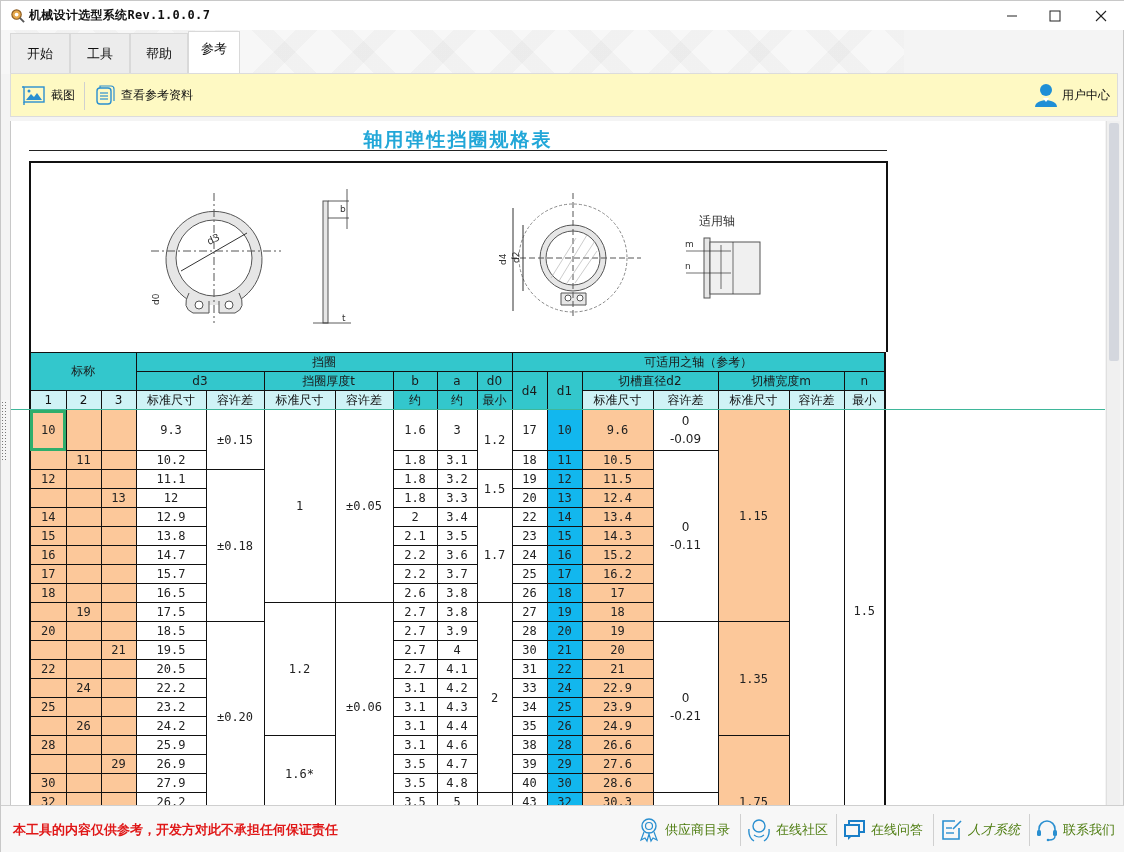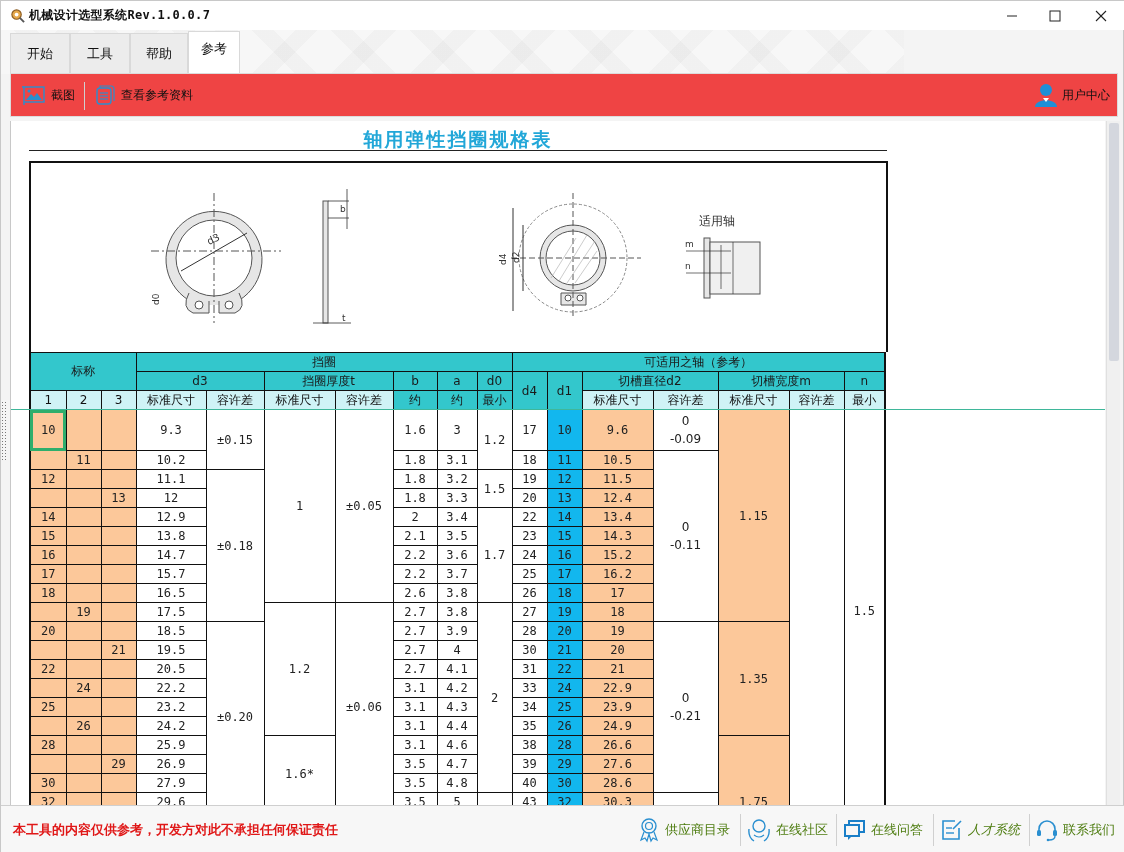--- a/index.html
+++ b/index.html
@@ -9,21 +9,21 @@
   .app-icon { position: absolute; left: 9px; top: 7px; width: 15px; height: 15px; }
   .app-title { position: absolute; left: 28px; top: 6px; font-size: 12px; font-weight: bold; color: #111; letter-spacing: 0.3px; font-family: "DejaVu Sans Mono", monospace; }
   .win-btn { position: absolute; top: 0; width: 46px; height: 29px; display: flex; align-items: center; justify-content: center; color: #222; }
   .tabs-band { position: absolute; left: 0; top: 29px; width: 903px; height: 44px;
      background:
        repeating-linear-gradient(135deg, rgba(0,0,0,0.0) 0 40px, rgba(0,0,0,0.025) 40px 56px),
        repeating-linear-gradient(45deg, rgba(0,0,0,0.0) 0 40px, rgba(0,0,0,0.025) 40px 56px),
        #f7f7f7; }
   .tab { position: absolute; top: 3px; height: 41px; background: #ececec; border: 1px solid #d9d9d9; border-bottom: none; font-size: 13px; color: #111; display: flex; align-items: center; justify-content: center; }
   .tab.active { background: #ffffff; top: 1px; height: 43px; align-items: flex-start; padding-top: 8px; }
-  .toolbar { position: absolute; left: 9px; top: 72px; width: 1108px; height: 44px; background: #ef4444; border: 1px solid #dcdcdc; }
+  .toolbar { position: absolute; left: 9px; top: 72px; width: 1108px; height: 44px; background: #fef9c3; border: 1px solid #dcdcdc; }
   .tb-btn { position: absolute; top: 0; height: 42px; display: flex; align-items: center; font-size: 12px; color: #111; }
   .tb-sep { position: absolute; top: 8px; width: 1px; height: 28px; background: #d0d0d0; }
   .content { position: absolute; left: 9px; top: 120px; width: 1095px; height: 684px; background: #ffffff; border-left: 1px solid #c8c8c8; overflow: hidden; }
   .scroll-track { position: absolute; left: 1105px; top: 120px; width: 14px; height: 684px; background: #f0f0f0; border-left: 1px solid #e0e0e0; }
   .scroll-thumb { position: absolute; left: 2px; top: 2px; width: 10px; height: 238px; background: #d4d7de; border-radius: 2px; }
   .doc-title { position: absolute; left: 18px; top: 6px; width: 858px; text-align: center; font-size: 19px; font-weight: bold; color: #22a7d8; font-family: "DejaVu Serif", serif; letter-spacing: 2px; }
   .title-rule { position: absolute; left: 18px; top: 29px; width: 858px; height: 1px; background: #222; }
   .diagram-box { position: absolute; left: 18px; top: 40px; width: 859px; height: 191px; border: 2px solid #111; border-bottom: none; background: #fff; }
   table.spec { position: absolute; left: 18px; top: 231px; border-collapse: collapse; font-family: "DejaVu Sans Mono", monospace; font-size: 12px; color: #222; table-layout: fixed; }
   table.spec td { border: 1px solid #111; text-align: center; vertical-align: middle; height: 19px; padding: 0; white-space: nowrap; overflow: hidden; }
@@ -502,21 +502,21 @@
           <td>4.8</td>
           <td>40</td>
           <td class="bl">30</td>
           <td class="or">28.6</td>
         </tr>
 
         <tr>
           <td class="or outer-left">32</td>
           <td class="or"></td>
           <td class="or"></td>
-          <td>29.6</td>
+          <td>26.2</td>
           <td>3.5</td>
           <td>5</td>
           <td></td>
           <td>43</td>
           <td class="bl">32</td>
           <td class="or">30.3</td>
           <td></td>
         </tr>
       </tbody>
     </table>

